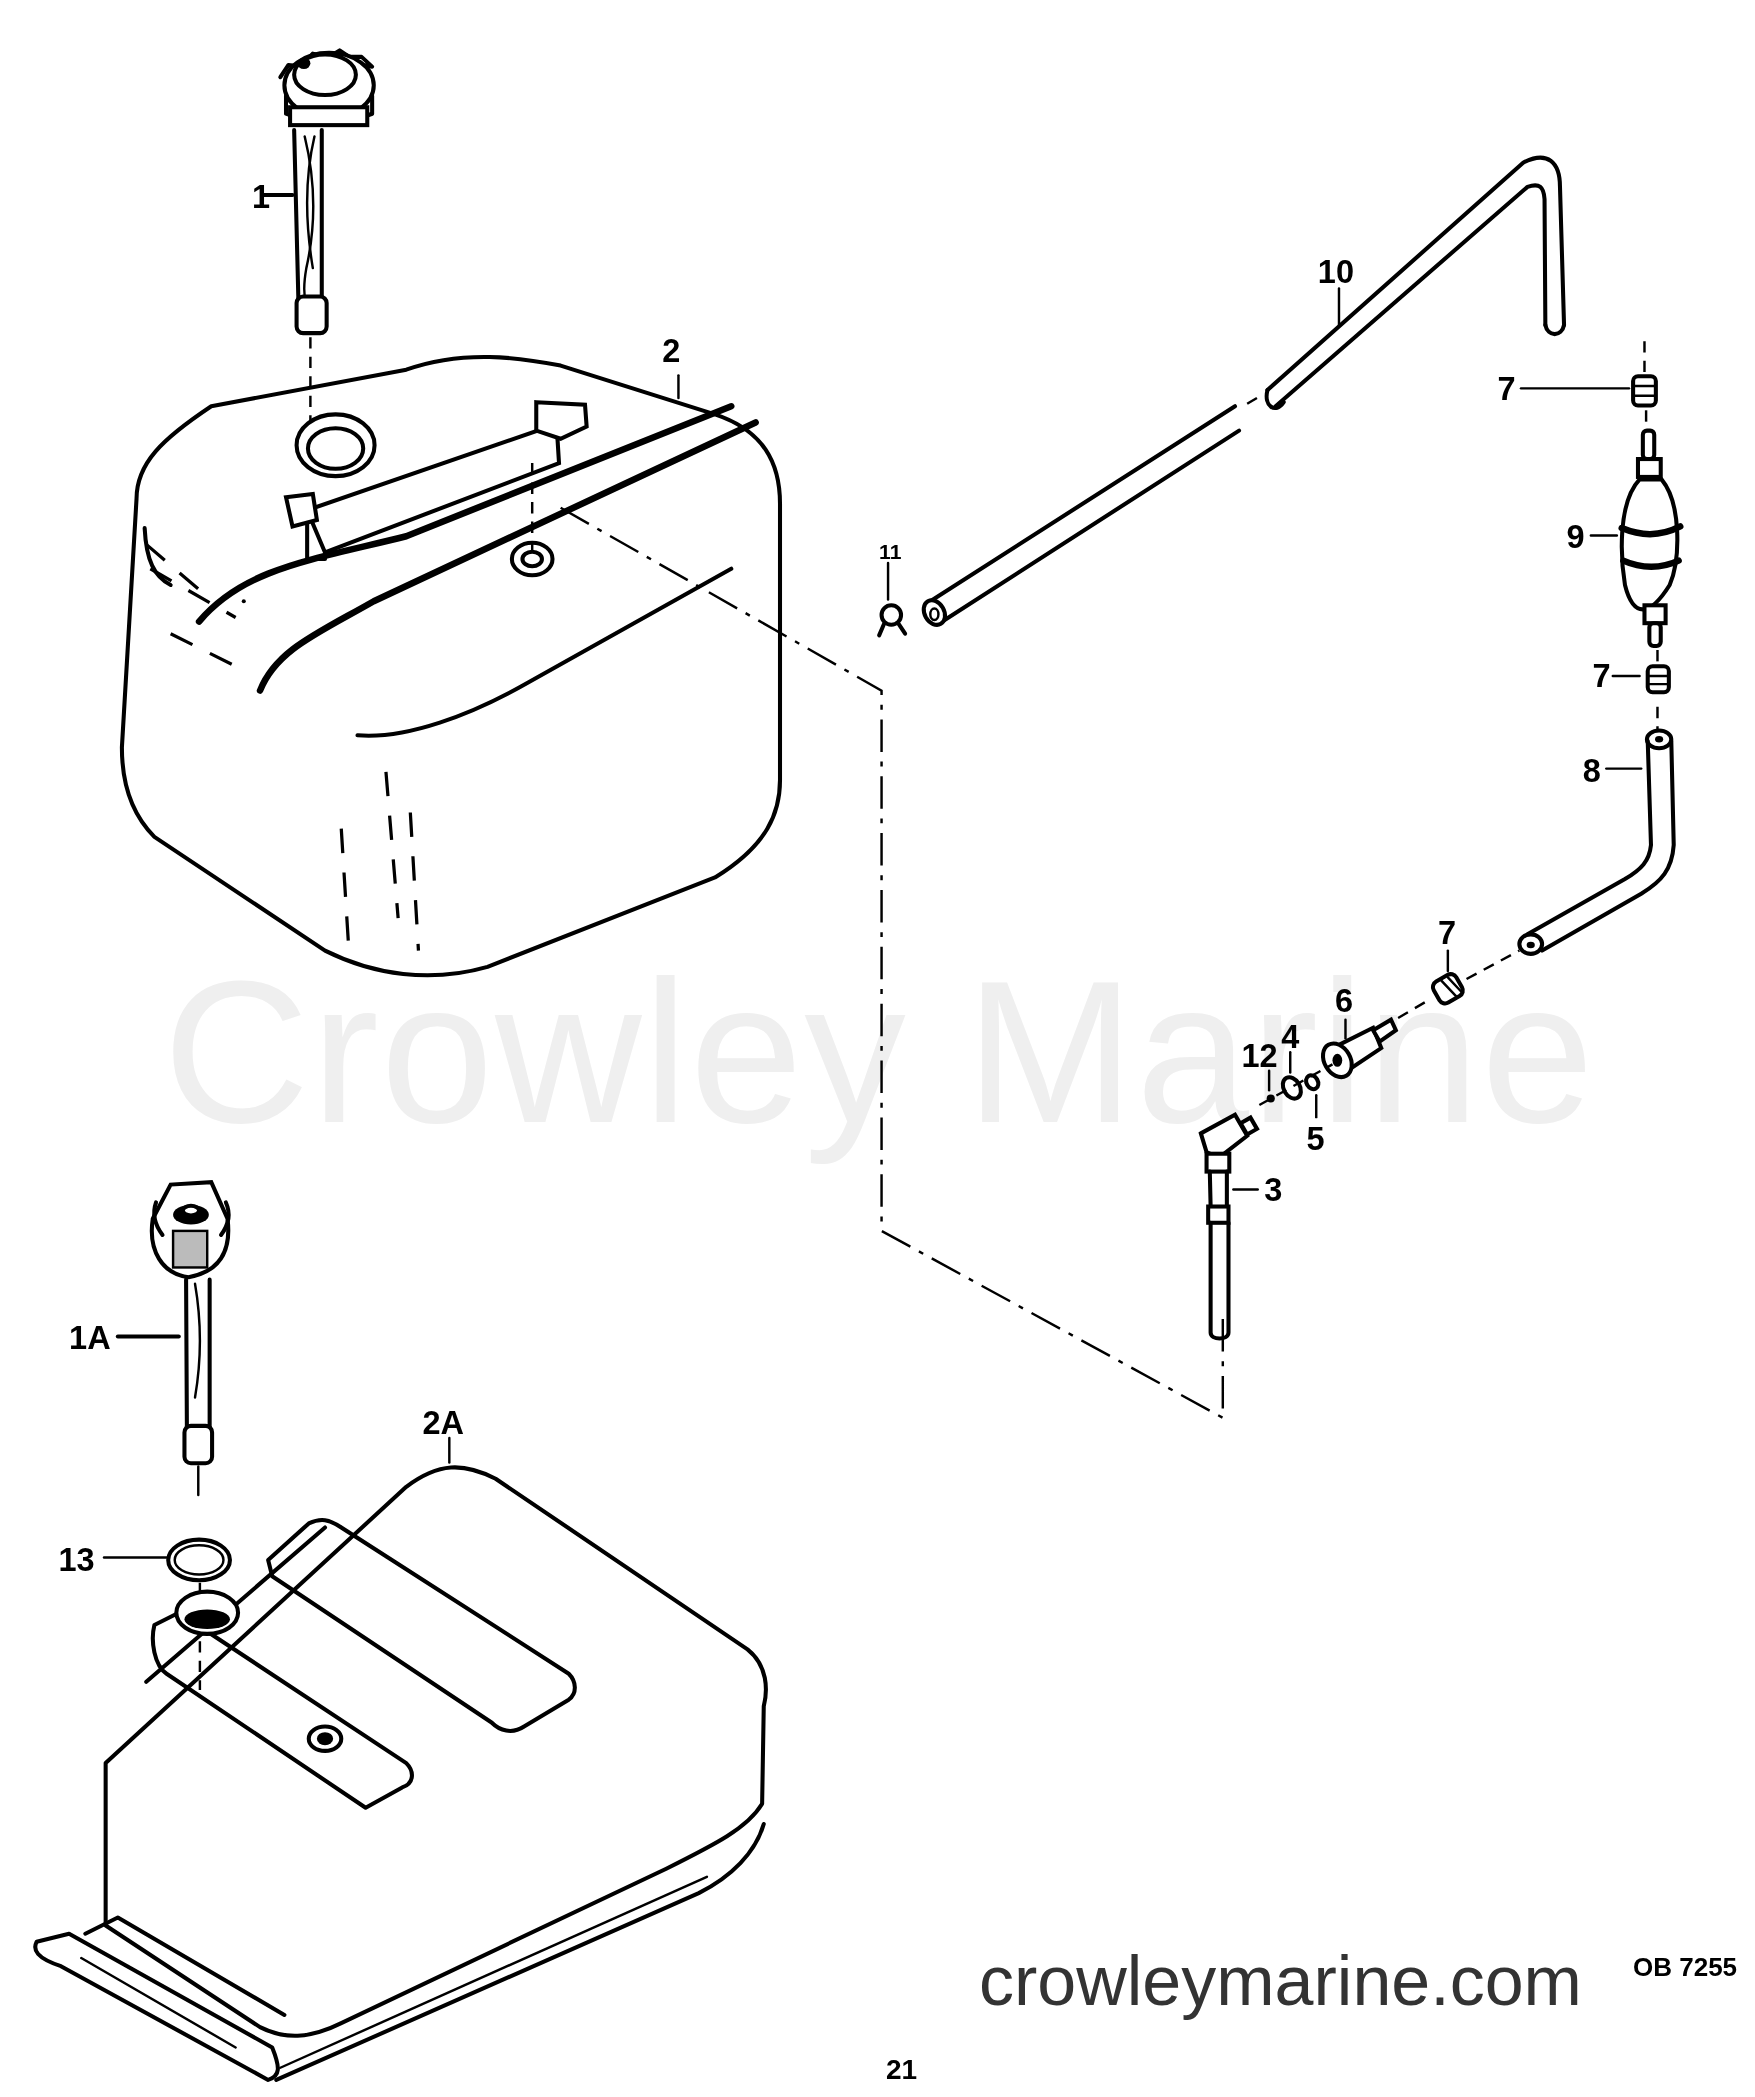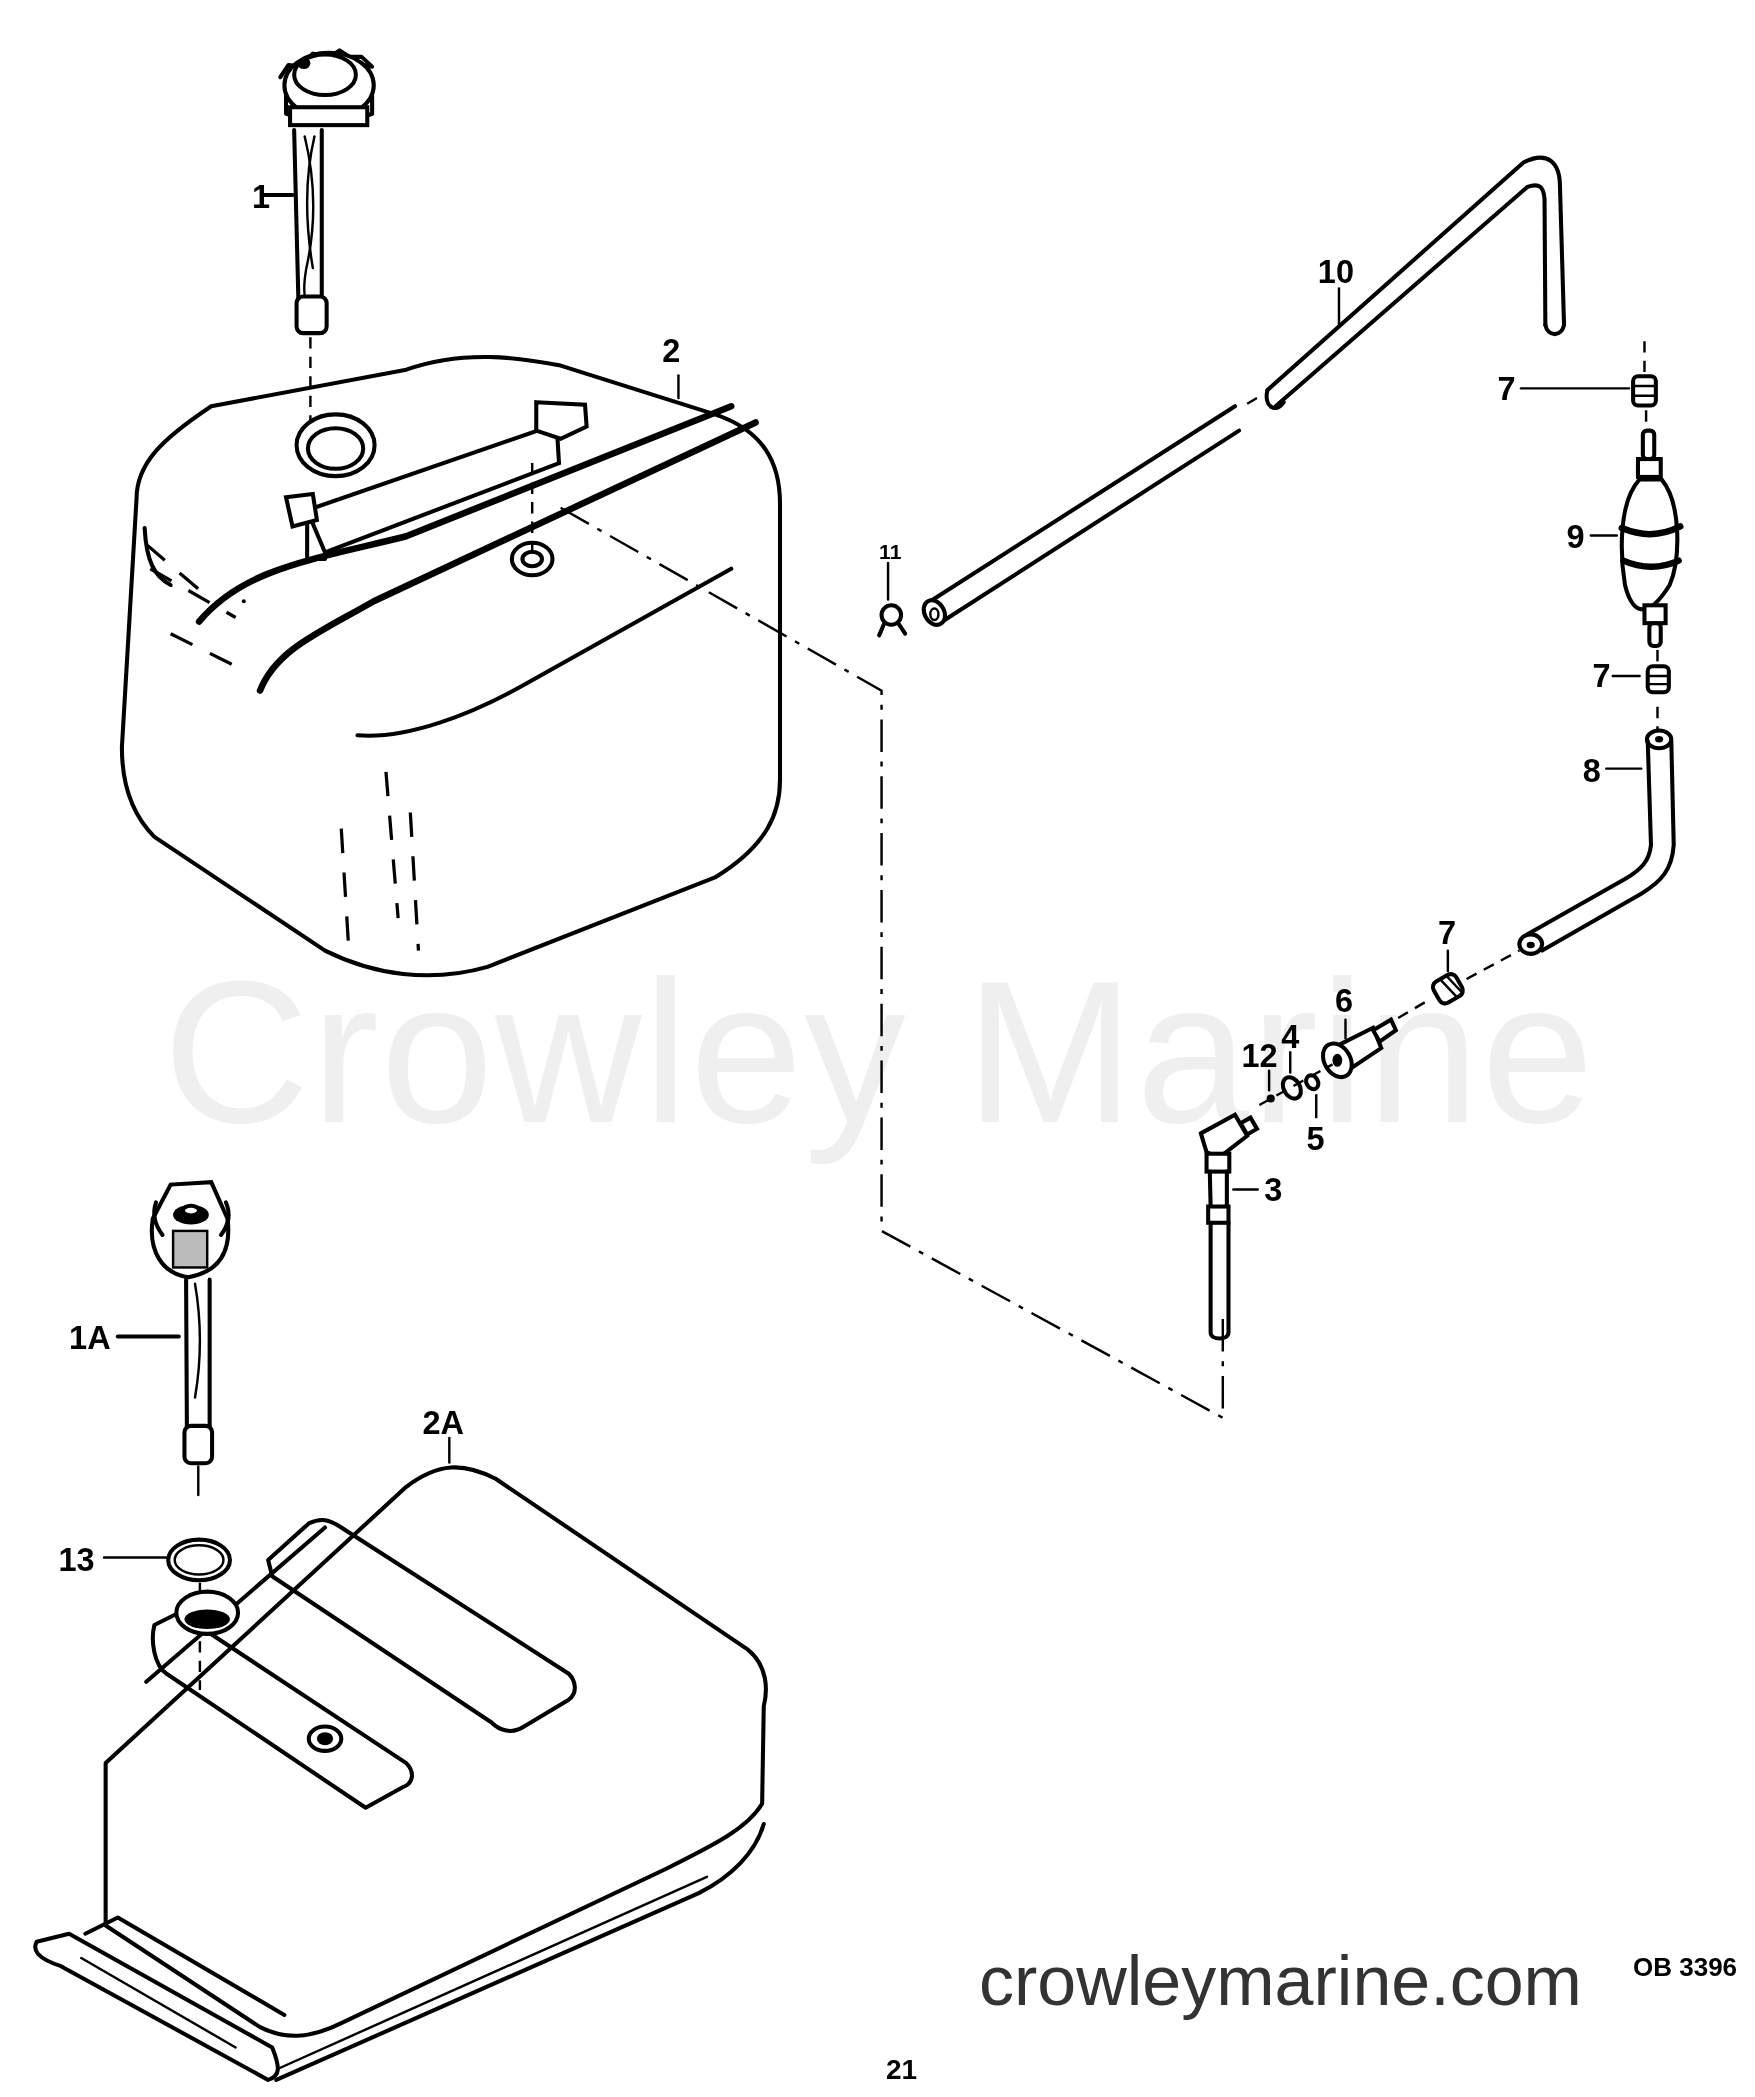--- a/index.html
+++ b/index.html
@@ -238,15 +238,15 @@
 
     <path class="ln" d="M340,2560 L 860,2330 C 900,2310 930,2280 940,2245"></path>
     <path class="ln-thin" d="M345,2545 L 870,2310"></path>
 
     <line class="ln-thin" x1="553" y1="1770" x2="553" y2="1800"></line>
     <text class="label" x="520" y="1765">2A</text>
   </g>
 </svg>
 
 <div class="site">crowleymarine.com</div>
-<div class="ref">OB 3396</div>
+<div class="ref">OB 7255</div>
 <div class="page-no">21</div>
 
 
 </body></html>

